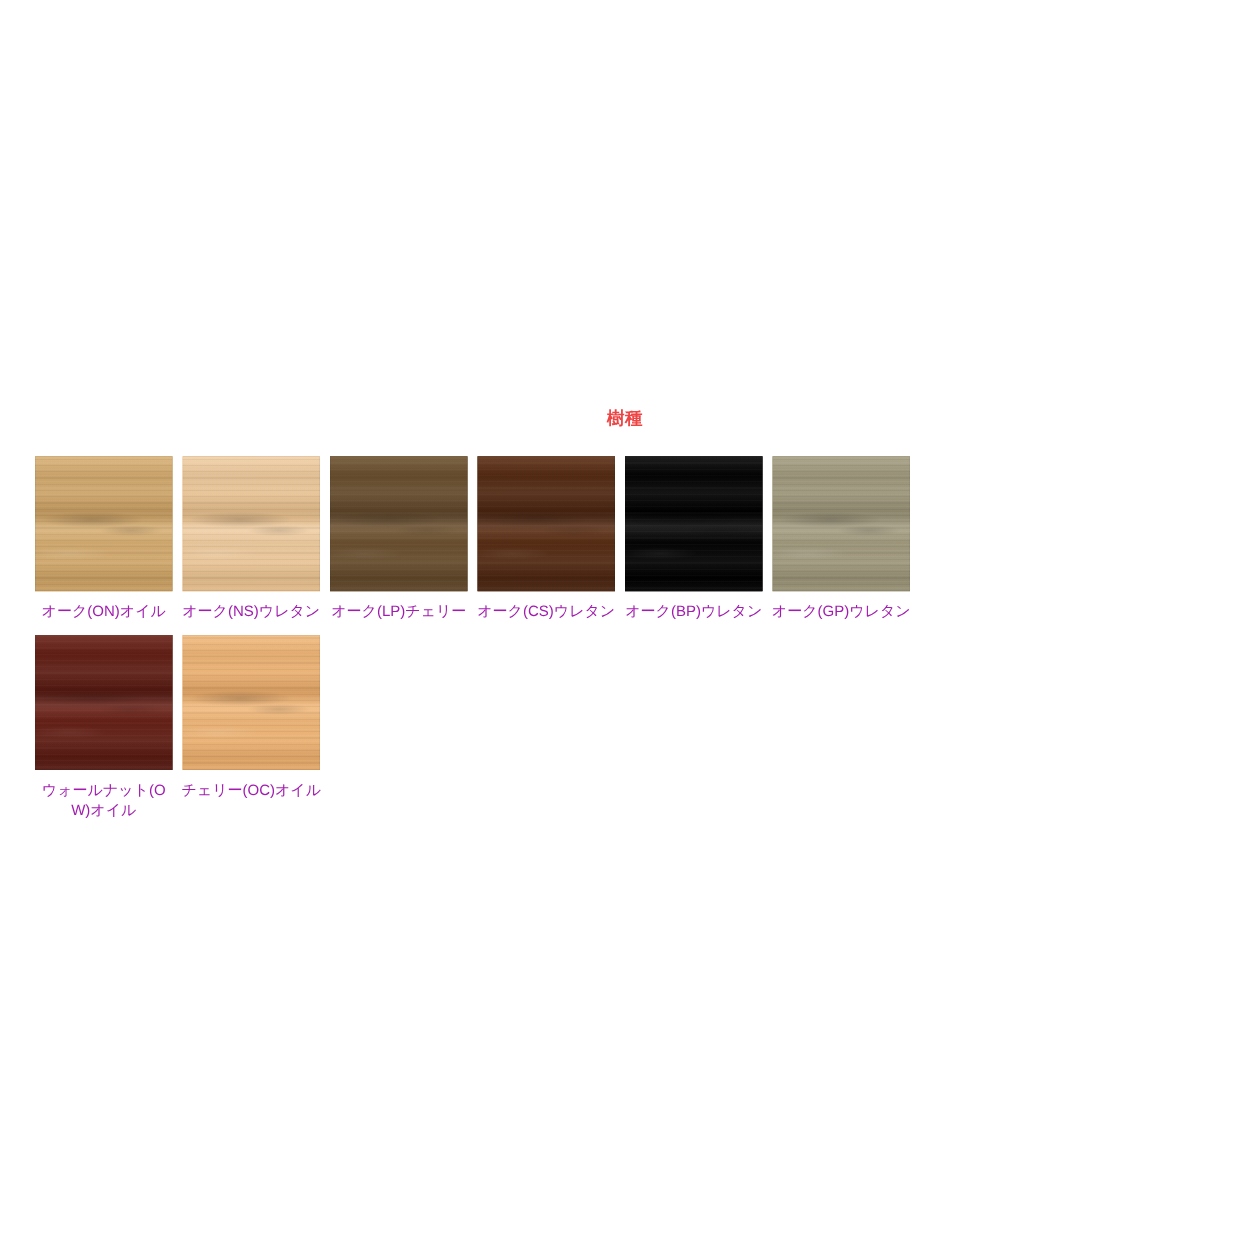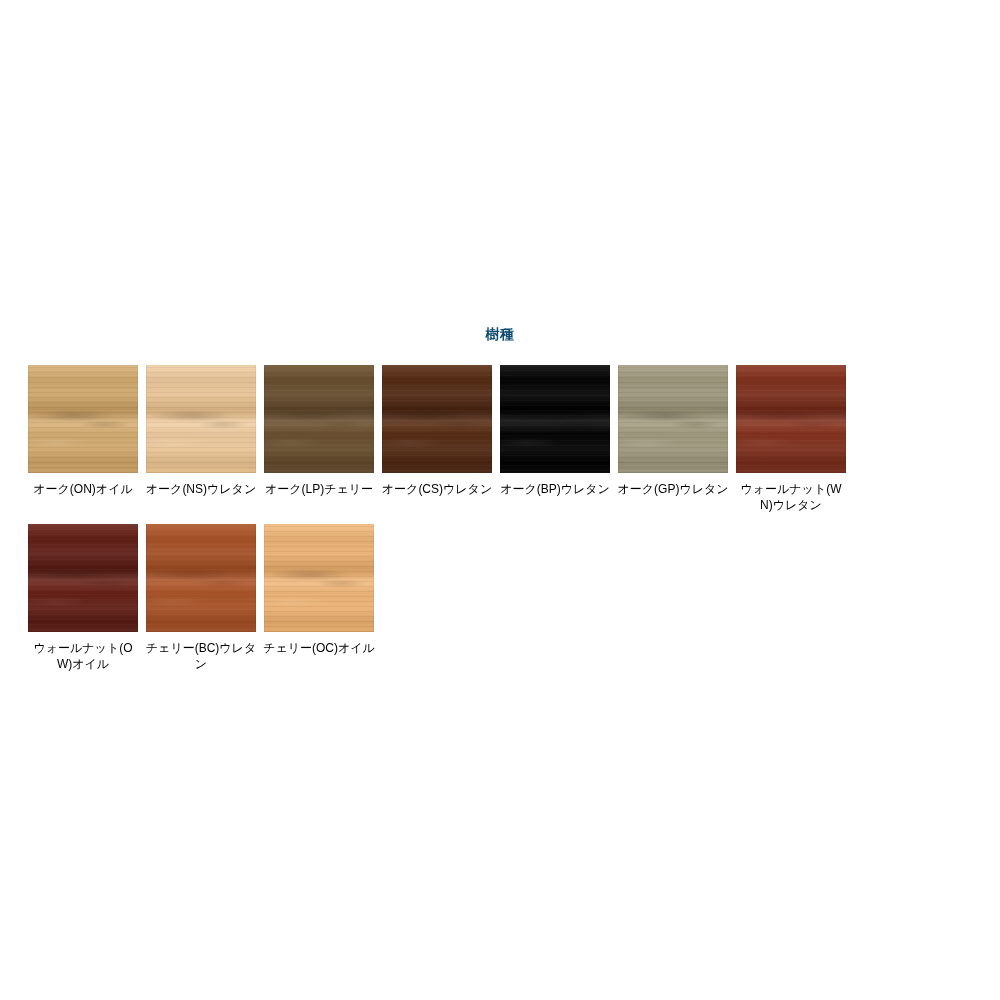--- a/index.html
+++ b/index.html
@@ -26,21 +26,21 @@
 
   #board-title {
     position: absolute;
     left: 0;
     top: 326px;
     width: 1000px;
     text-align: center;
     font-size: 14px;
     font-weight: bold;
     letter-spacing: 0.5px;
-    color: #0c4a6e;
+    color: #ef4444;
   }
 
   .swatch-grid {
     position: absolute;
     left: 28px;
     top: 365px;
     width: 948px;
   }
 
   .swatch-row {
@@ -112,21 +112,21 @@
       radial-gradient(ellipse 44px 7px at 25% 72%, rgba(255,255,255,0.10) 0%, rgba(255,255,255,0.0) 78%);
     pointer-events: none;
   }
 
   .swatch-label {
     margin-top: 8px;
     width: 112px;
     text-align: center;
     font-size: 12px;
     line-height: 16px;
-    color: #000000;
+    color: #a21caf;
     word-break: break-all;
   }
 </style>
 </head>
 <body>
 
 <div id="swatch-board">
 
   <div id="board-title">樹種</div>
 
@@ -182,51 +182,35 @@
 
       <div class="swatch-cell">
         <div class="swatch-chip" style="background-color: rgb(165, 158, 130); background-image: linear-gradient(rgb(165, 158, 130) 0%, rgb(148, 141, 114) 46%, rgb(165, 158, 130) 55%, rgb(148, 141, 114) 100%);">
           <div class="grain-band"></div>
           <div class="grain-fine"></div>
           <div class="grain-figure"></div>
         </div>
         <div class="swatch-label">オーク(GP)ウレタン</div>
       </div>
 
-      <div class="swatch-cell">
-        <div class="swatch-chip" style="background-color: rgb(138, 53, 32); background-image: linear-gradient(rgb(138, 53, 32) 0%, rgb(109, 38, 22) 46%, rgb(138, 53, 32) 55%, rgb(109, 38, 22) 100%);">
-          <div class="grain-band"></div>
-          <div class="grain-fine" style="opacity: 0.45;"></div>
-          <div class="grain-figure" style="opacity: 0.6;"></div>
-        </div>
-        <div class="swatch-label">ウォールナット(WN)ウレタン</div>
-      </div>
 
     </div>
 
     <div class="swatch-row">
 
 
       <div class="swatch-cell">
         <div class="swatch-chip" style="background-color: rgb(107, 34, 24); background-image: linear-gradient(rgb(107, 34, 24) 0%, rgb(82, 24, 16) 46%, rgb(107, 34, 24) 55%, rgb(82, 24, 16) 100%);">
           <div class="grain-band"></div>
           <div class="grain-fine" style="opacity: 0.45;"></div>
           <div class="grain-figure" style="opacity: 0.6;"></div>
         </div>
         <div class="swatch-label">ウォールナット(OW)オイル</div>
       </div>
 
-      <div class="swatch-cell">
-        <div class="swatch-chip" style="background-color: rgb(176, 87, 42); background-image: linear-gradient(rgb(176, 87, 42) 0%, rgb(153, 72, 31) 46%, rgb(176, 87, 42) 55%, rgb(153, 72, 31) 100%);">
-          <div class="grain-band"></div>
-          <div class="grain-fine" style="opacity: 0.45;"></div>
-          <div class="grain-figure" style="opacity: 0.6;"></div>
-        </div>
-        <div class="swatch-label">チェリー(BC)ウレタン</div>
-      </div>
 
       <div class="swatch-cell">
         <div class="swatch-chip" style="background-color: rgb(243, 187, 126); background-image: linear-gradient(rgb(243, 187, 126) 0%, rgb(226, 165, 101) 46%, rgb(243, 187, 126) 55%, rgb(226, 165, 101) 100%);">
           <div class="grain-band"></div>
           <div class="grain-fine"></div>
           <div class="grain-figure"></div>
         </div>
         <div class="swatch-label">チェリー(OC)オイル</div>
       </div>
 

